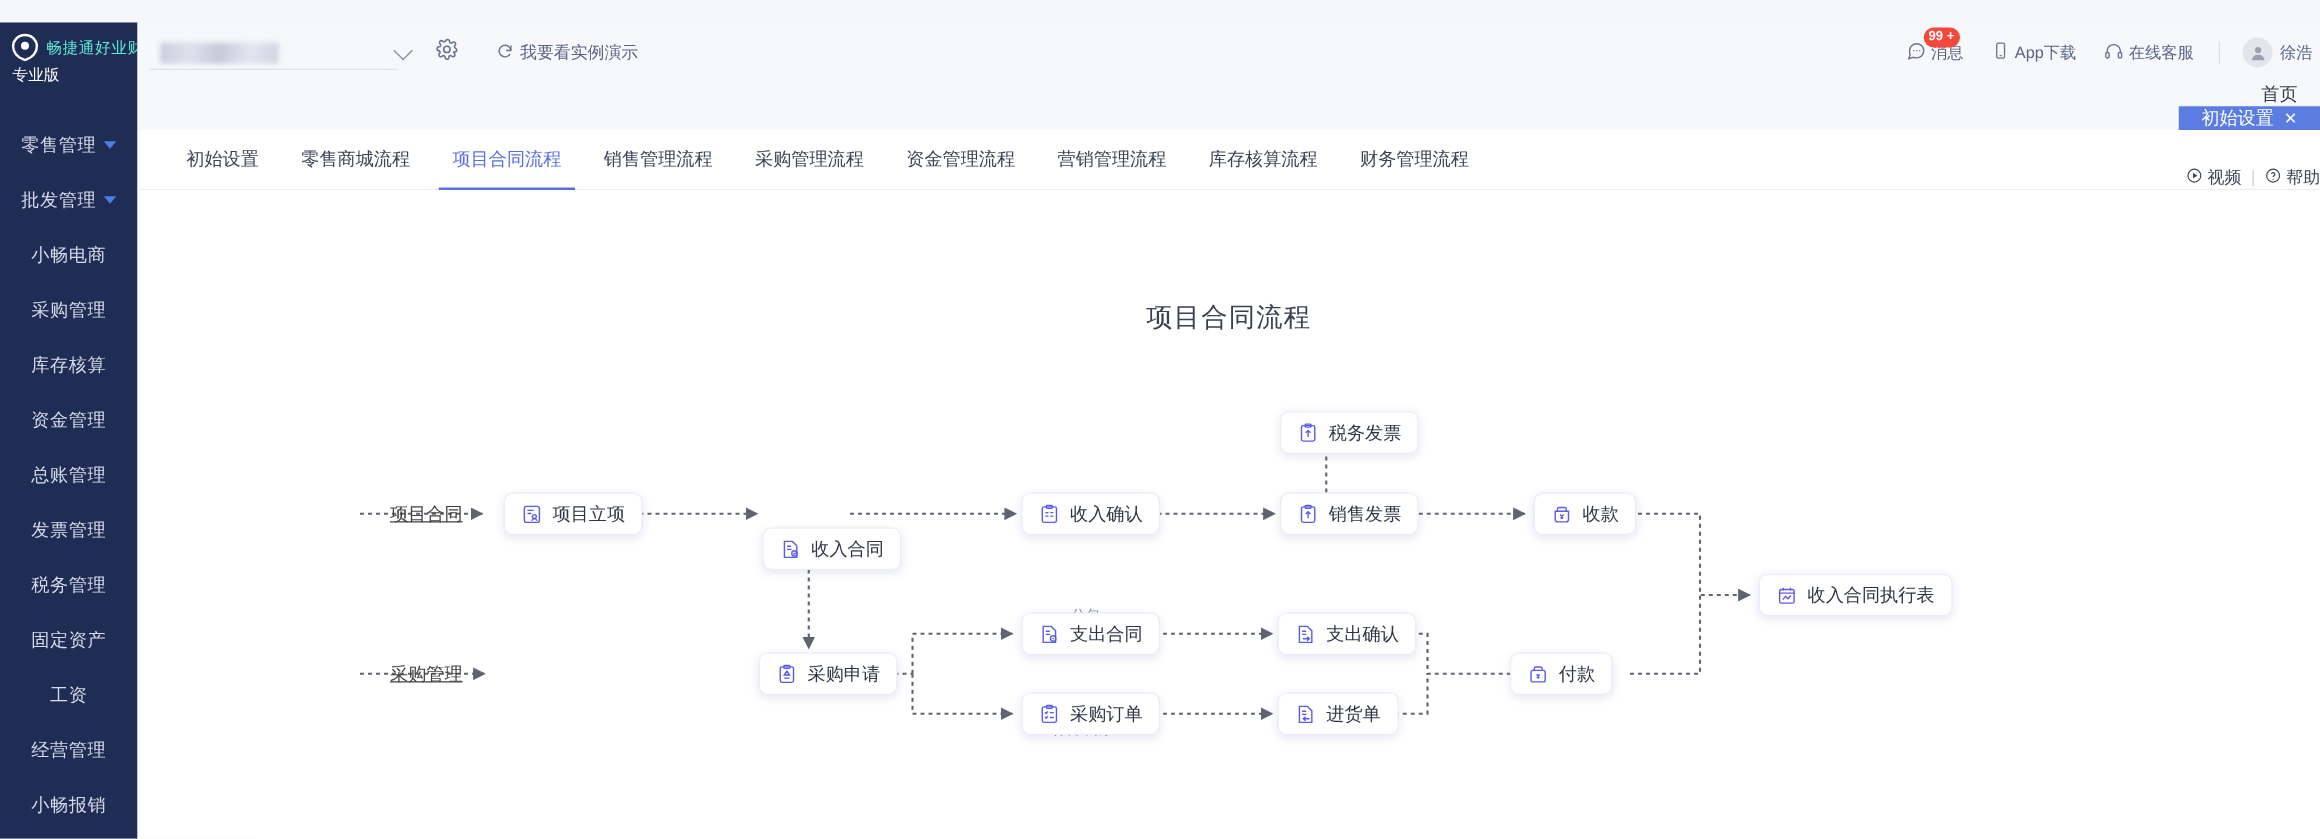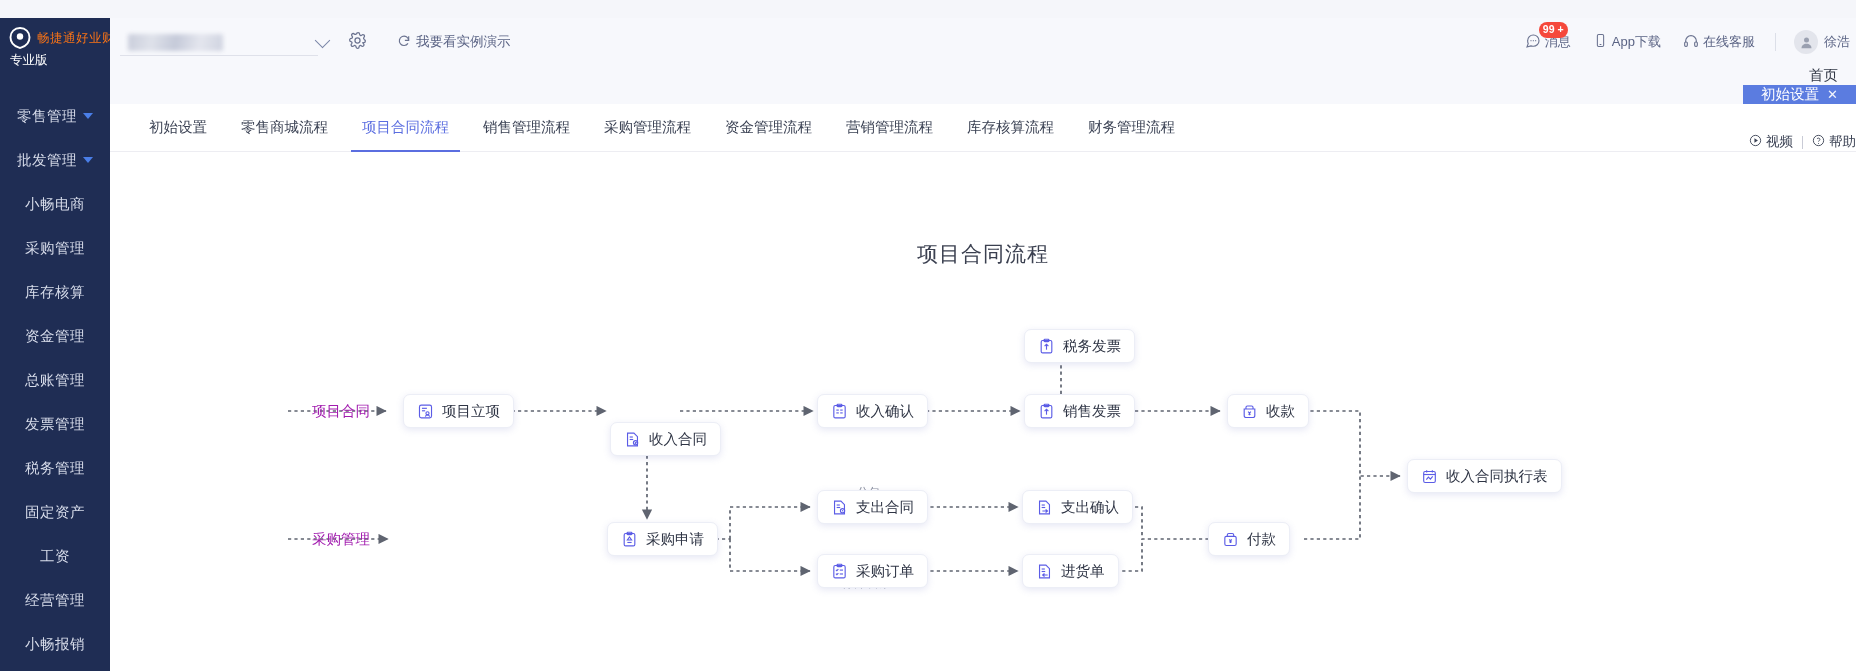--- a/index.html
+++ b/index.html
@@ -22,21 +22,21 @@
   }
   .brand {
     position: relative;
     height: 62px;
     padding: 8px 0 0 8px;
     display: flex; flex-direction: column;
   }
   .brand-row { display: flex; align-items: center; gap: 5px; }
   .brand-logo { width: 24px; height: 24px; flex: 0 0 24px; }
   .brand-name {
-    color: #f97316; font-size: 12.5px; letter-spacing: .5px;
+    color: #5eead4; font-size: 12.5px; letter-spacing: .5px;
     white-space: nowrap; overflow: hidden;
   }
   .brand-sub {
     color: #ffffff; font-size: 12.5px; margin-top: 2px; padding-left: 2px;
   }
   .nav-list { margin-top: 14px; }
   .nav-item {
     height: 44px;
     display: flex; align-items: center; justify-content: center;
     gap: 6px;
@@ -176,21 +176,21 @@
     display: flex; align-items: center;
     padding: 0 13px;
     gap: 8px;
     font-size: 14.5px; color: #2f3545;
     white-space: nowrap;
     cursor: pointer;
   }
   .node .ico { width: 17px; height: 17px; flex: 0 0 17px; display:flex; }
   .row-label {
     position: absolute;
-    font-size: 14.5px; color: #a21caf; white-space: nowrap;
+    font-size: 14.5px; color: #404040; white-space: nowrap; text-decoration: underline;
   }
   .edge-label {
     position: absolute;
     font-size: 11.5px; color: #8a8f9e; white-space: nowrap;
   }
 </style>
 </head>
 <body>
 
 <div class="app">

